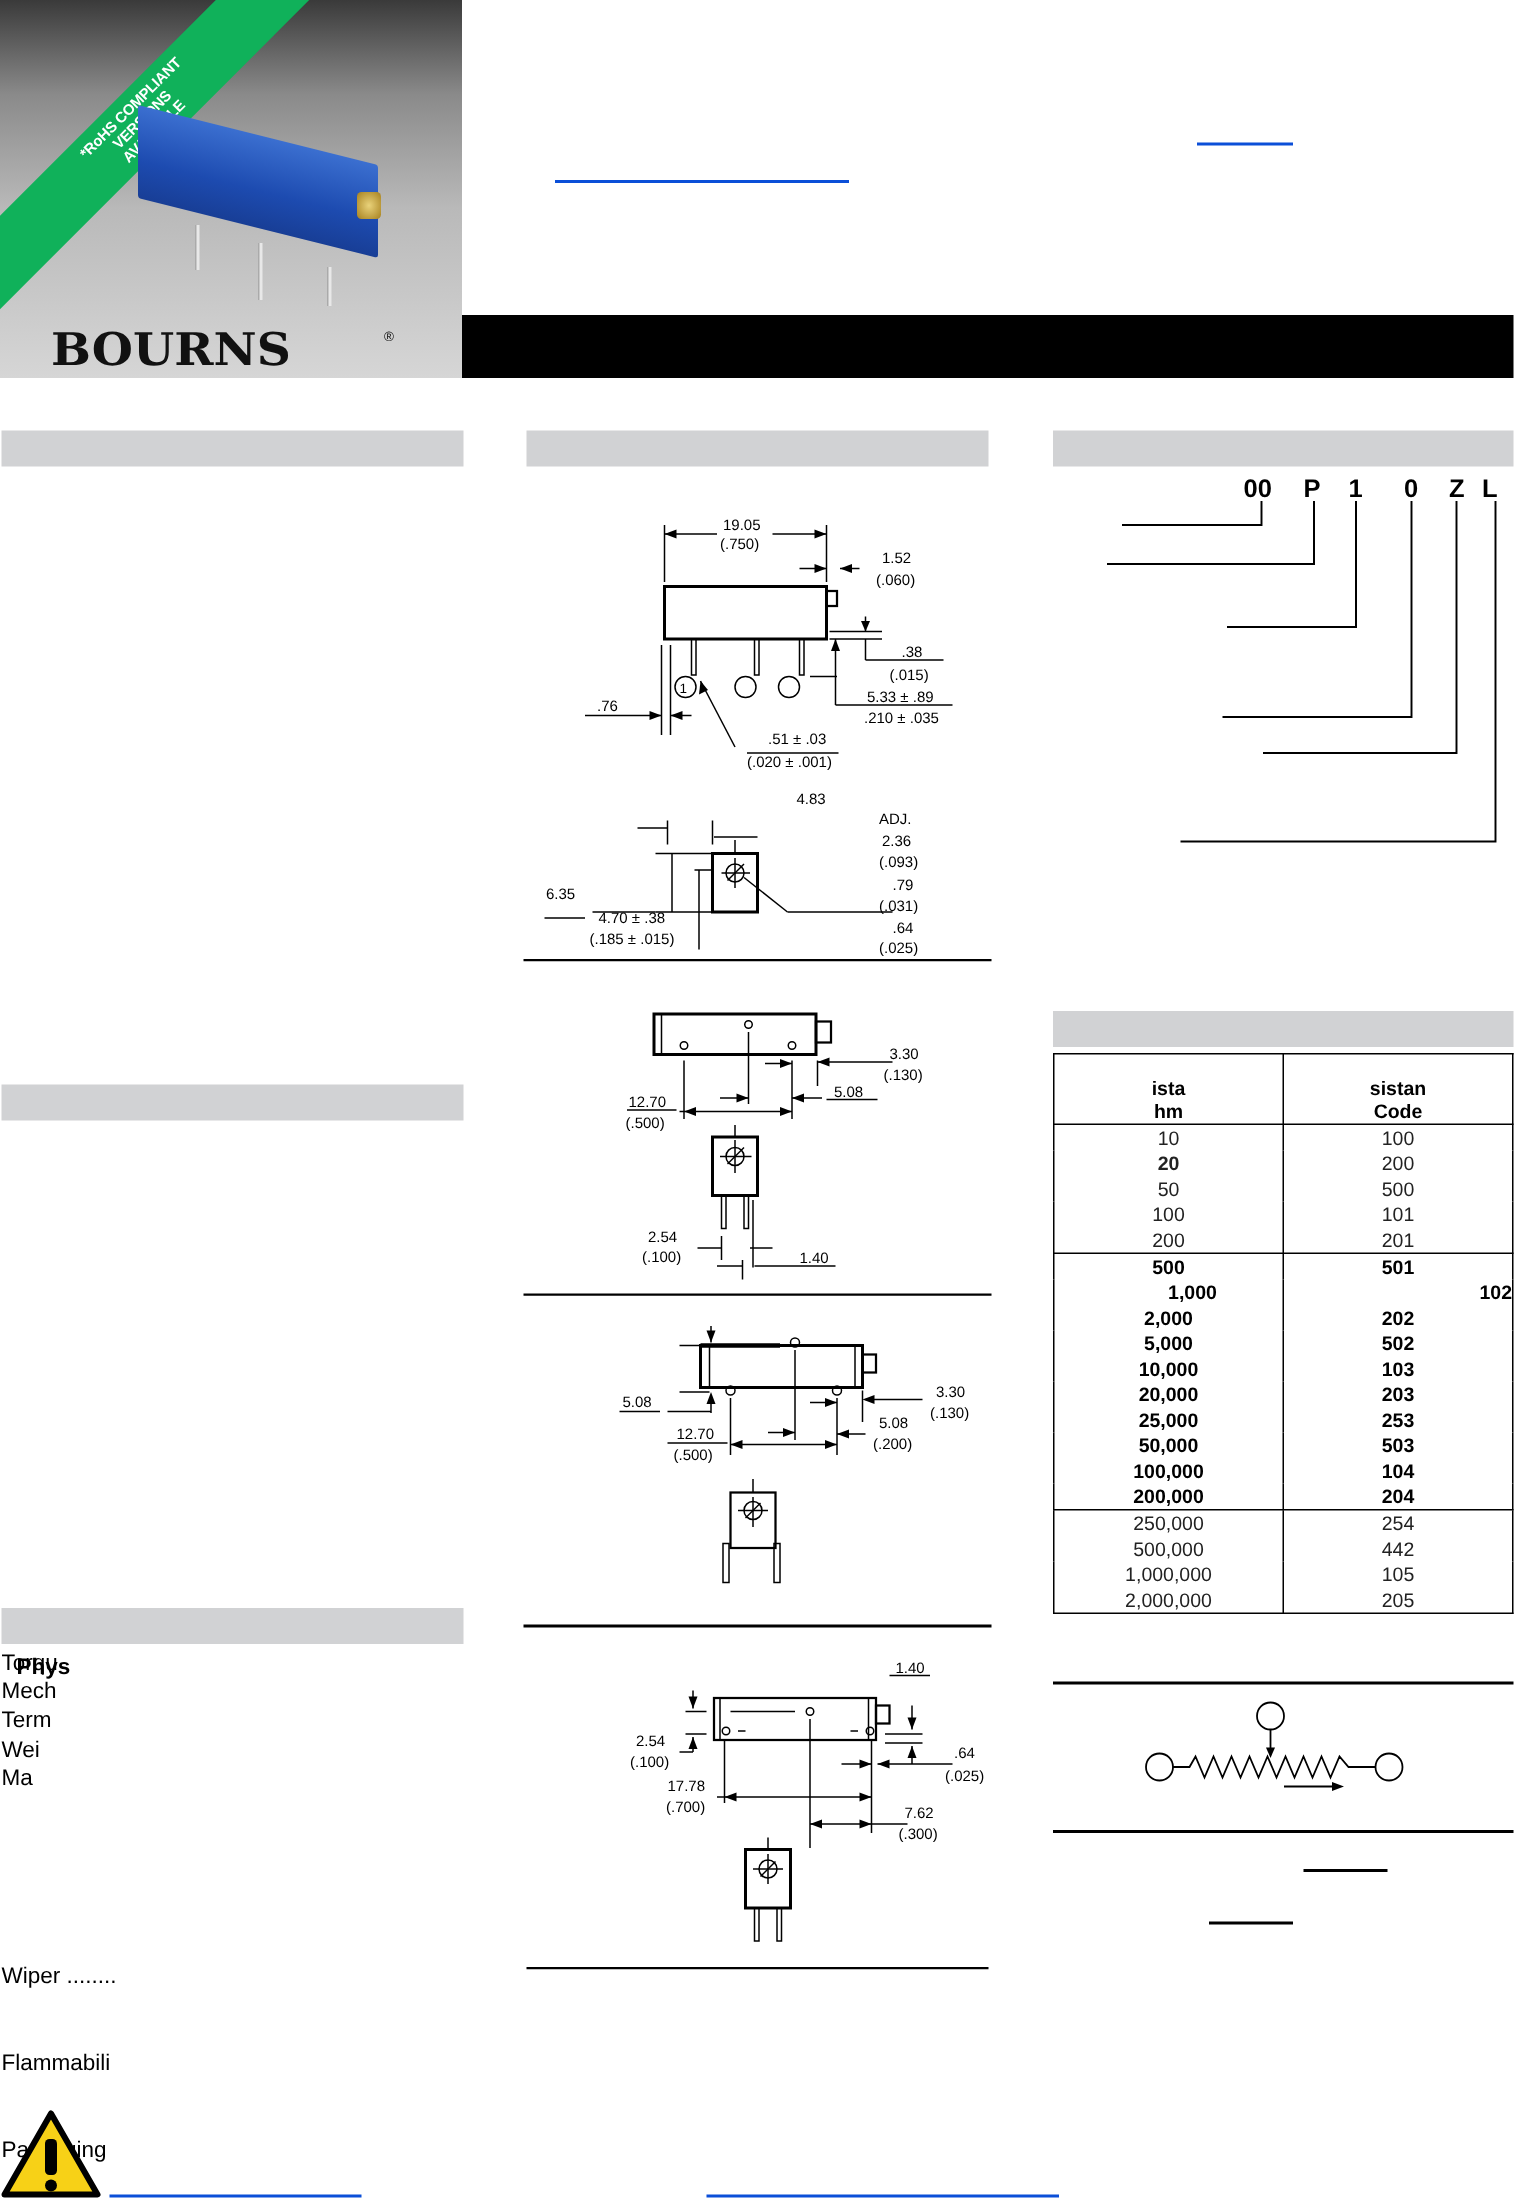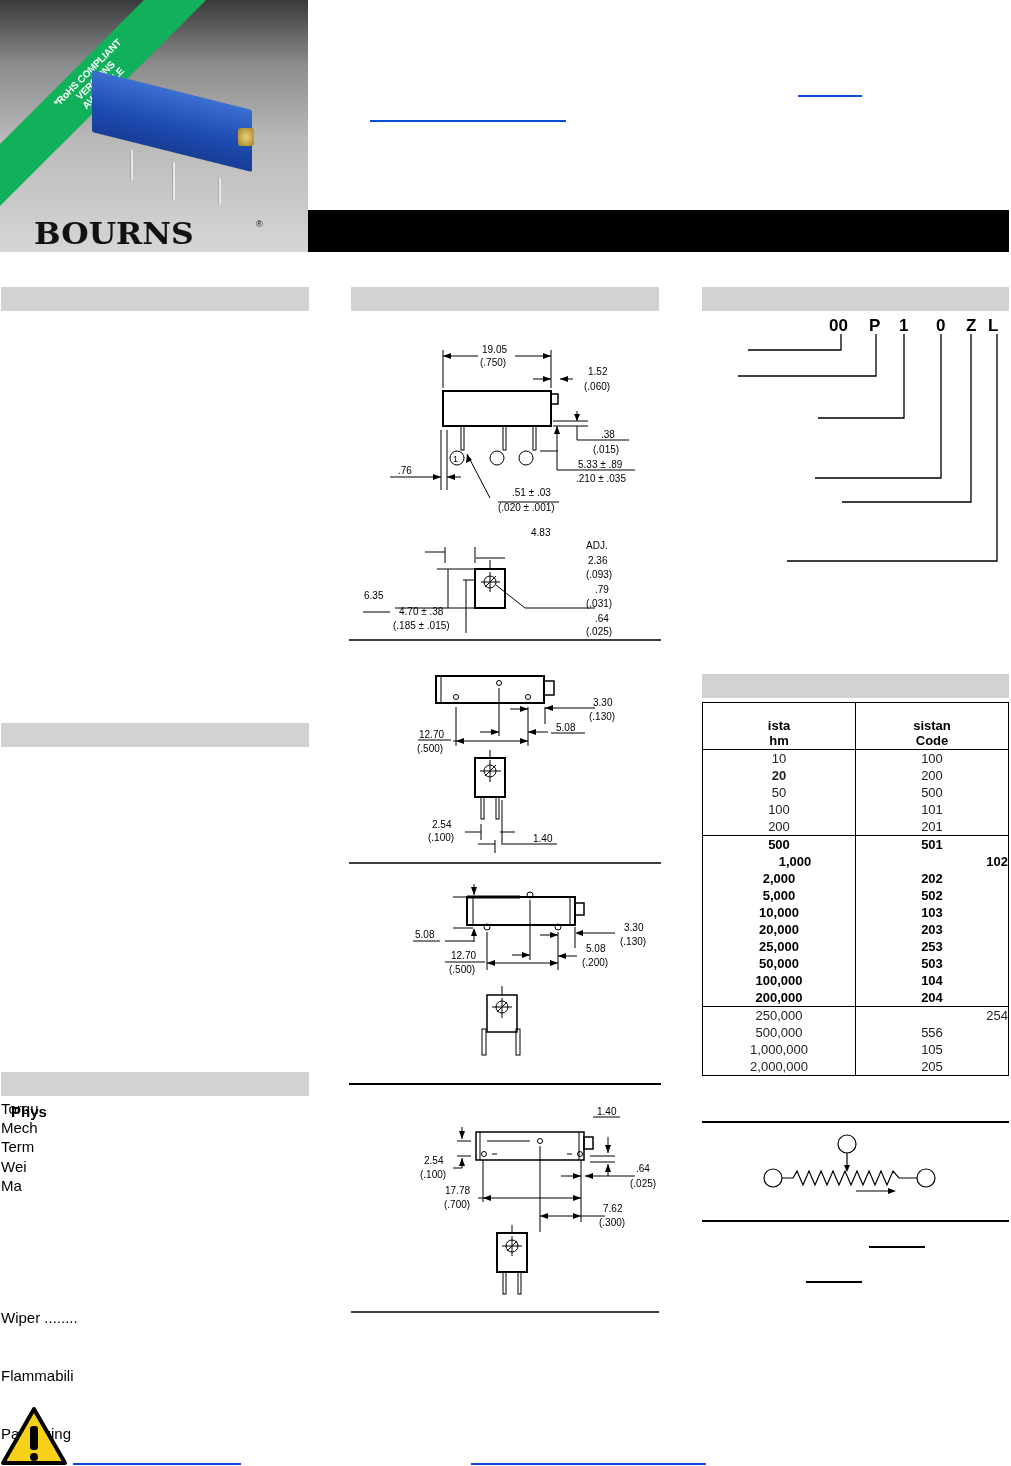--- a/index.html
+++ b/index.html
@@ -187,25 +187,25 @@
         <td style="border-bottom: none;">104</td>
       </tr>
       <tr>
         <td>200,000</td>
         <td>204</td>
       </tr>
     </tbody>
   <tbody class="g light" id="g2">
       <tr>
         <td style="border-bottom: none;">250,000</td>
-        <td style="border-bottom: none; text-align: right;">254</td>
+        <td style="border-bottom: none;">254</td>
       </tr>
       <tr>
         <td style="border-bottom: none;">500,000</td>
-        <td style="border-bottom: none;">556</td>
+        <td style="border-bottom: none;">442</td>
       </tr>
       <tr>
         <td style="border-bottom: none;">1,000,000</td>
         <td style="border-bottom: none;">105</td>
       </tr>
       <tr>
         <td>2,000,000</td>
         <td>205</td>
       </tr>
     </tbody>

